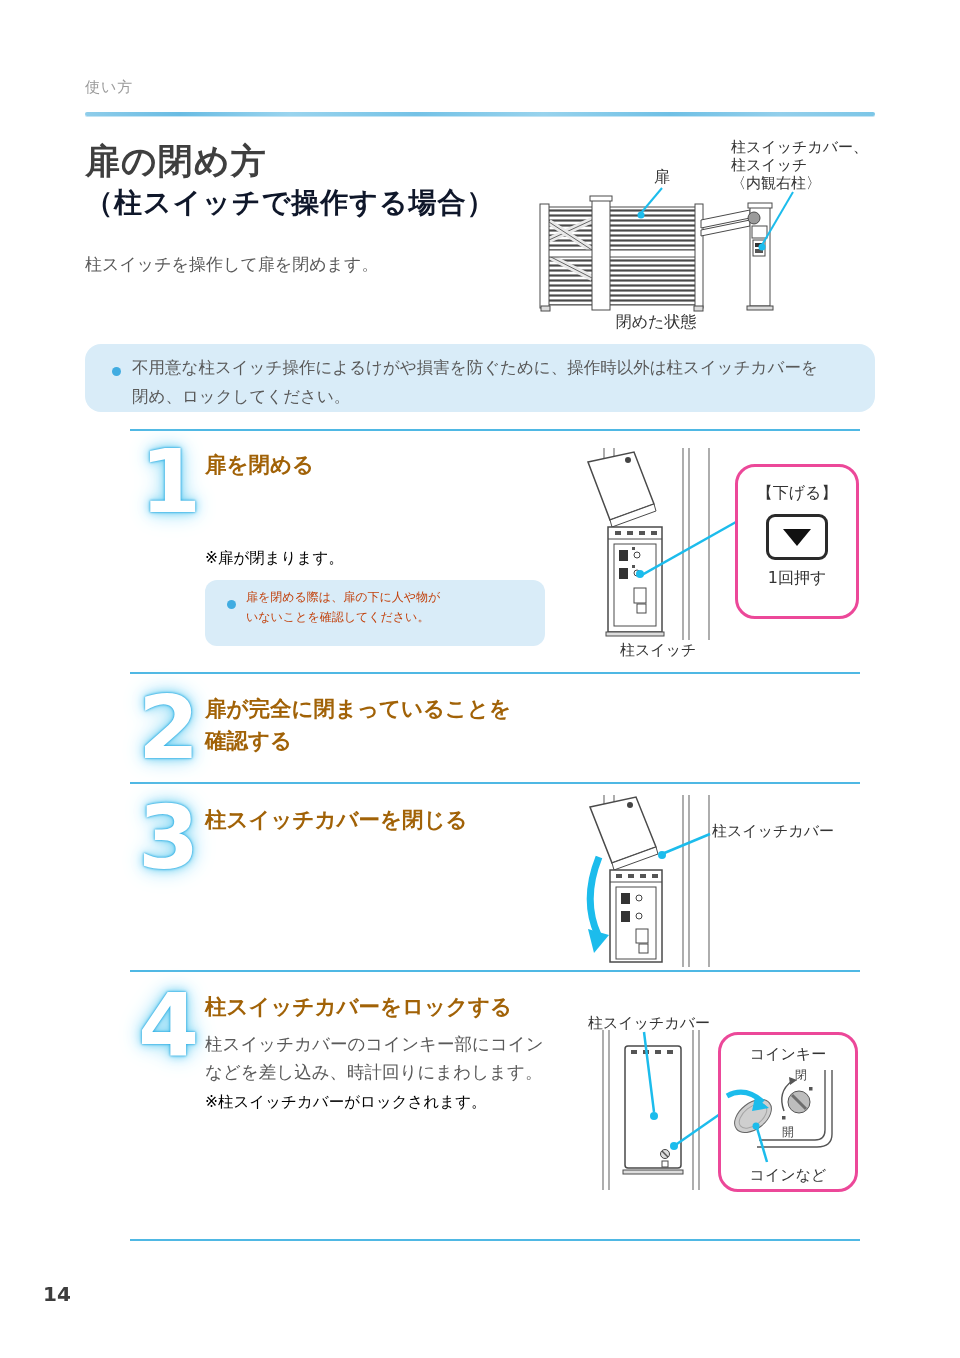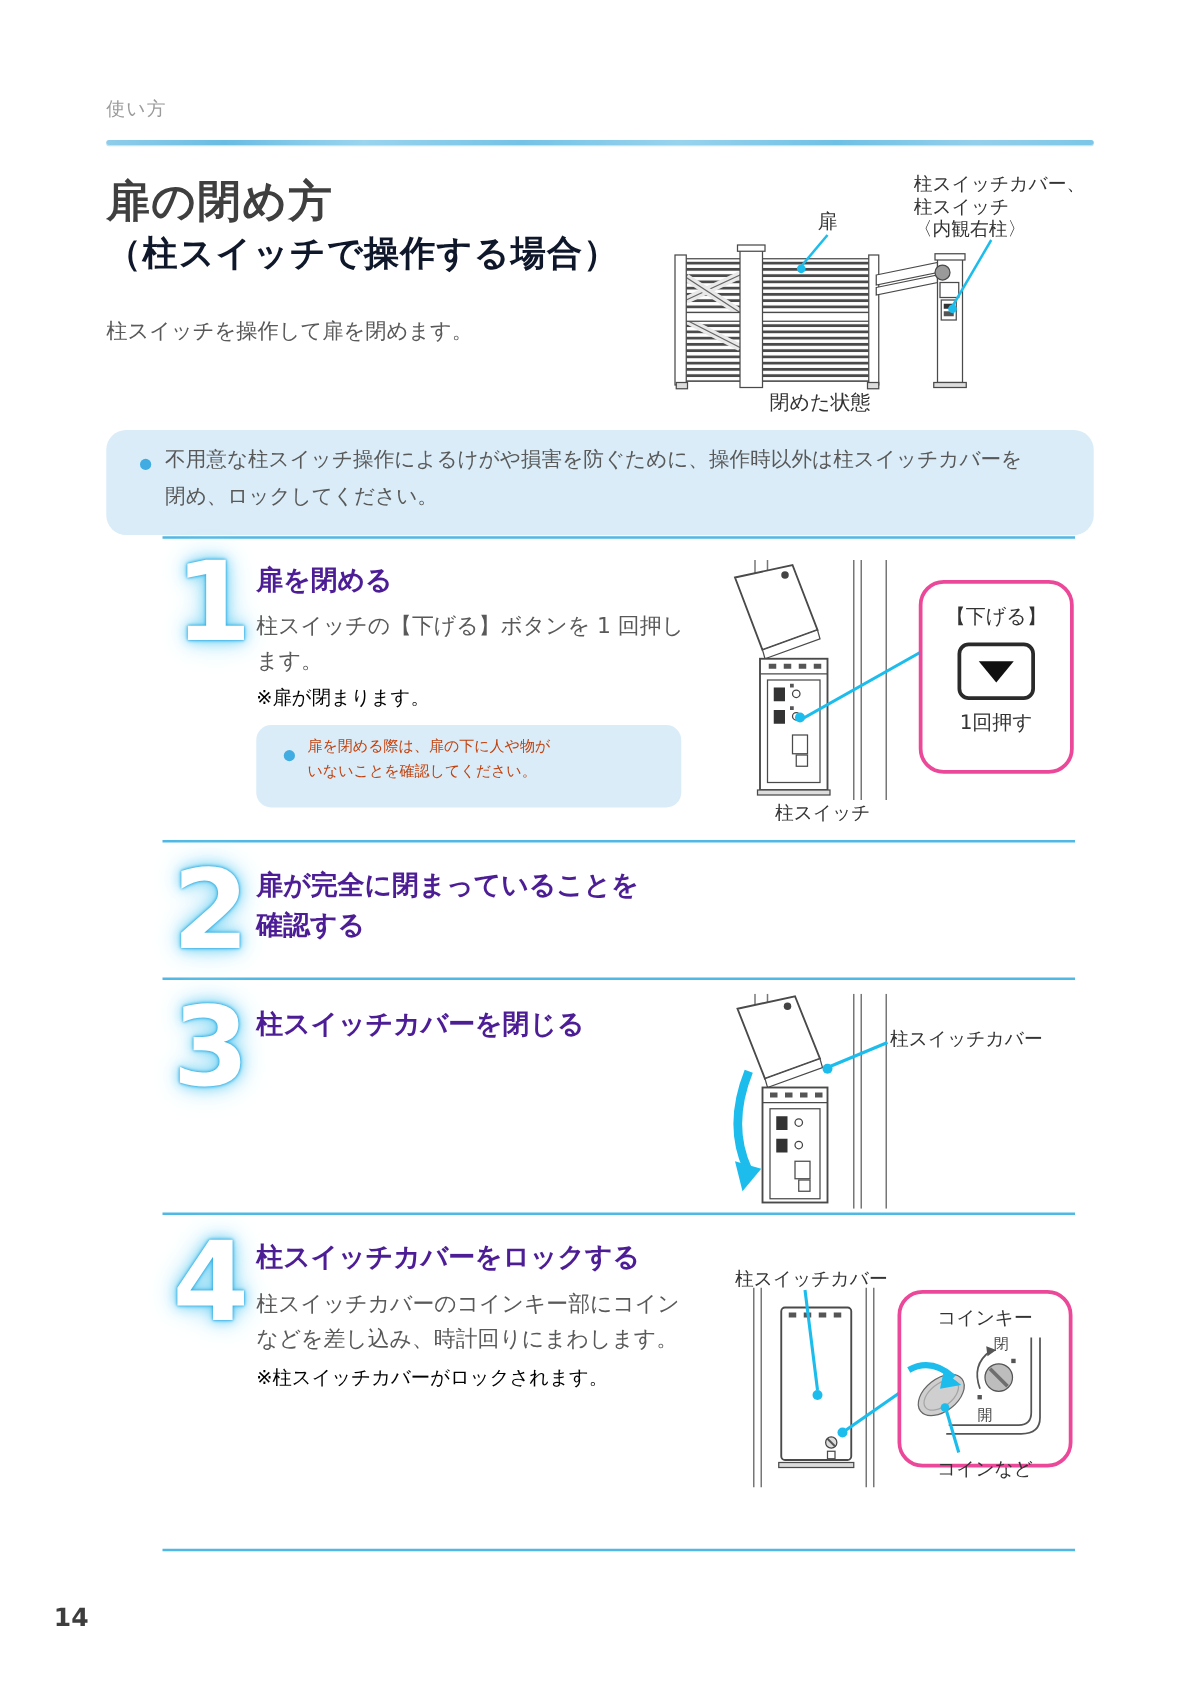--- a/index.html
+++ b/index.html
@@ -12,21 +12,21 @@
     box-shadow:0 1px 0 rgba(120,195,230,.45);}
   .title-main{font-size:35px;font-weight:700;color:#3F3F3F;letter-spacing:1px;}
   .title-sub{font-size:28px;font-weight:700;color:#0f172a;letter-spacing:1px;}
   .body-txt{font-size:17px;color:#595959;}
   .notice{background:#D9ECF8;border-radius:16px;}
   .bullet{width:9px;height:9px;border-radius:50%;background:#41ACE1;}
   .notice-txt{font-size:16.5px;color:#595959;line-height:1.78;}
   .divider{height:2px;background:#4FB8E4;}
   .step-num{font-size:88px;font-weight:700;line-height:1;color:#ffffff;
     text-shadow:0 0 2px #29ABE2,0 0 3px #29ABE2,0 0 9px #6fd0f2,0 0 18px #a5e2f8,0 0 26px #c9eefb;}
-  .step-h{font-size:21.5px;font-weight:700;color:#4c1d95;line-height:1.5;}
+  .step-h{font-size:21.5px;font-weight:700;color:#a16207;line-height:1.5;}
   .step-body{font-size:17.5px;color:#595959;line-height:1.62;}
   .step-note{font-size:15.5px;color:#000000;}
   .tip{background:#D9ECF8;border-radius:12px;}
   .tip-txt{font-size:12px;color:#c2410c;line-height:1.7;}
   .dlabel{font-size:15px;color:#333333;}
   .callout{background:#ffffff;border:3px solid #ec4899;border-radius:20px;box-sizing:border-box;}
   .co-title{font-size:16px;color:#333333;text-align:center;}
   .press-btn{width:62px;height:46px;border:3px solid #2a2a2a;border-radius:9px;margin:10px auto 8px auto;
     display:flex;align-items:center;justify-content:center;background:#fff;box-sizing:border-box;}
   .tri-down{width:0;height:0;border-left:14px solid transparent;border-right:14px solid transparent;border-top:17px solid #111;}
@@ -91,40 +91,36 @@
     <line x1="258" y1="64" x2="227" y2="117" stroke="#1CBCEC" stroke-width="2"></line>
     <circle cx="227" cy="119" r="3.5" fill="#1CBCEC"></circle>
 
     <text x="127" y="54" font-size="16" fill="#333" text-anchor="middle">扉</text>
     <text x="196" y="24" font-size="15" fill="#333">柱スイッチカバー、</text>
     <text x="196" y="42" font-size="15" fill="#333">柱スイッチ</text>
     <text x="196" y="60" font-size="15" fill="#333">〈内観右柱〉</text>
     <text x="121" y="199" font-size="16" fill="#333" text-anchor="middle">閉めた状態</text>
   </svg>
 
-  <div class="abs notice" style="left:85px;top:344px;width:790px;height:84px;">
+  <div class="abs notice" style="left:85px;top:344px;width:790px;height:68px;">
     <div class="bullet abs" style="left:27px;top:23px;"></div>
     <div class="abs notice-txt" style="left:47px;top:9px;right:16px;">
       <span style="display:block;">不用意な柱スイッチ操作によるけがや損害を防ぐために、操作時以外は柱スイッチカバーを</span>
       <span style="display:block;">閉め、ロックしてください。</span>
     </div>
   </div>
 
   <div class="abs divider" style="left:130px;top:429px;width:730px;"></div>
   <div class="abs divider" style="left:130px;top:672px;width:730px;"></div>
   <div class="abs divider" style="left:130px;top:782px;width:730px;"></div>
   <div class="abs divider" style="left:130px;top:970px;width:730px;"></div>
   <div class="abs divider" style="left:130px;top:1239px;width:730px;"></div>
 
   <div class="abs step-num" style="left:140px;top:438px;">1</div>
   <div class="abs step-h" style="left:205px;top:449px;">扉を閉める</div>
-  <div class="abs step-body" style="left:205px;top:487px;">
-    <span style="display:block;">柱スイッチの【下げる】ボタンを 1 回押し</span>
-    <span style="display:block;">ます。</span>
-  </div>
   <div class="abs step-note" style="left:205px;top:548px;">※扉が閉まります。</div>
   <div class="abs tip" style="left:205px;top:580px;width:340px;height:66px;">
     <div class="bullet abs" style="left:22px;top:20px;"></div>
     <div class="abs tip-txt" style="left:41px;top:7px;right:10px;">
       <span style="display:block;">扉を閉める際は、扉の下に人や物が</span>
       <span style="display:block;">いないことを確認してください。</span>
     </div>
   </div>
 
   <svg class="abs" style="left:582px;top:448px;" width="135" height="192" viewBox="0 0 135 192">
@@ -253,21 +249,21 @@
     </g>
     <line x1="49" y1="2" x2="59" y2="82" stroke="#1CBCEC" stroke-width="2.5"></line>
     <circle cx="59" cy="86" r="4" fill="#1CBCEC"></circle>
   </svg>
 
   <svg class="abs" style="left:668px;top:1108px;" width="54" height="44" viewBox="0 0 54 44">
     <circle cx="6" cy="38" r="4" fill="#1CBCEC"></circle>
     <line x1="6" y1="38" x2="52" y2="6" stroke="#1CBCEC" stroke-width="2.5"></line>
   </svg>
 
-  <div class="abs callout" style="left:718px;top:1032px;width:140px;height:142px;">
+  <div class="abs callout" style="left:718px;top:1032px;width:140px;height:160px;">
     <div class="co-title" style="margin-top:10px;font-size:15px;">コインキー</div>
     <svg width="134" height="100" viewBox="0 0 134 100" style="display:block;margin:2px auto 0 auto;">
       <g stroke="#555" stroke-width="1.4" fill="none">
         <path d="M 104 4 L 104 64 Q 104 74 94 74 L 38 74"></path>
         <path d="M 111 4 L 111 68 Q 111 81 96 81 L 36 81"></path>
       </g>
       <g>
         <circle cx="78" cy="36" r="11" fill="#bdbdbd" stroke="#555"></circle>
         <line x1="71" y1="29" x2="85" y2="43" stroke="#6e6e6e" stroke-width="3"></line>
         <path d="M 63 45 Q 56 26 71 15" stroke="#555" stroke-width="1.4" fill="none"></path>

